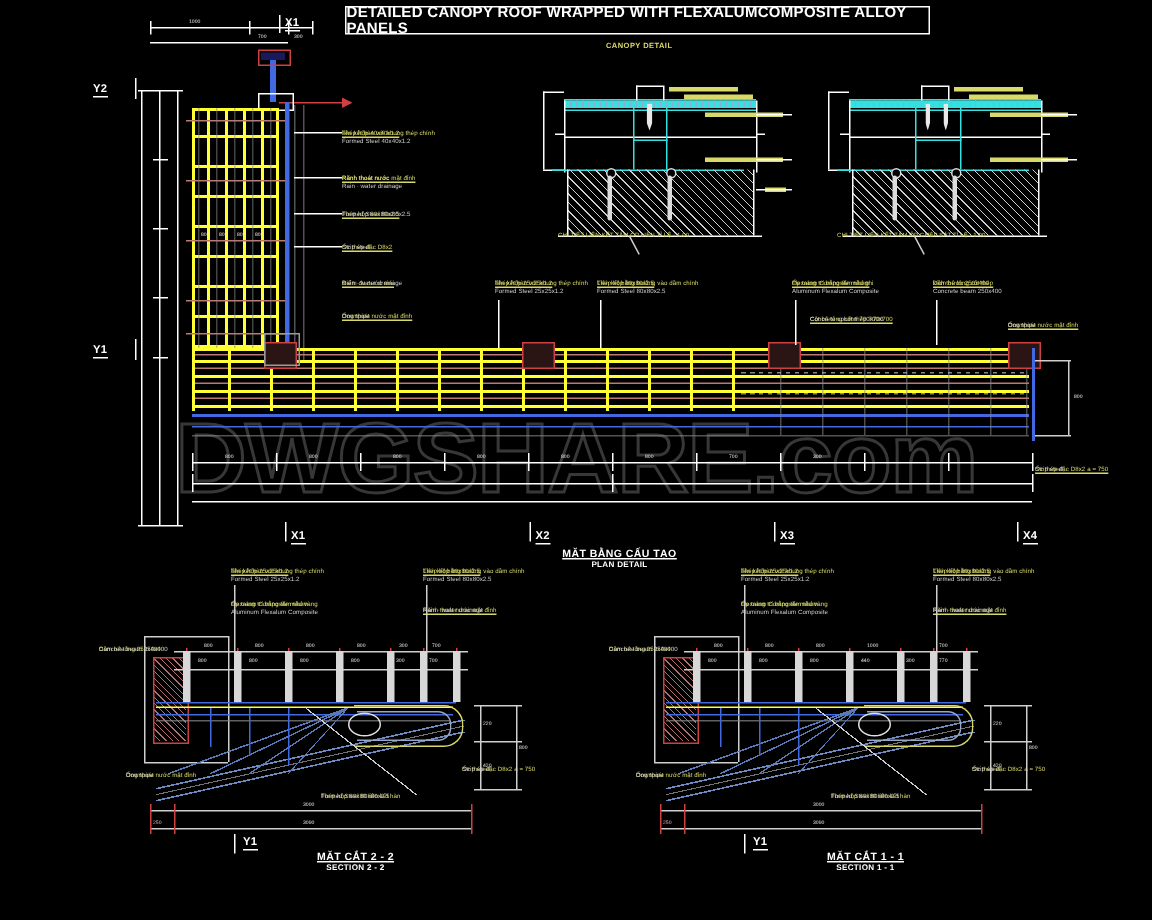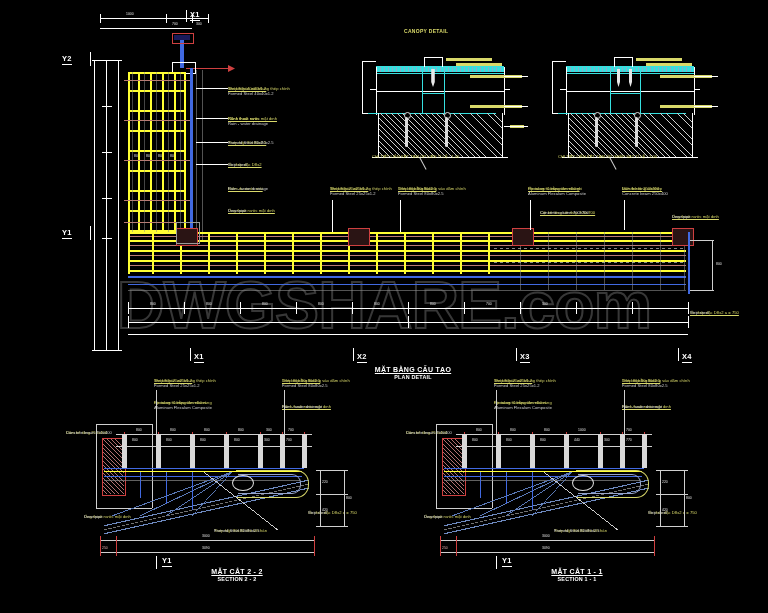--- a/index.html
+++ b/index.html
@@ -62,20 +62,23 @@
   .boltHead{position:absolute;width:5px;height:5px;border-radius:50%;border:1px solid #dcdcdc;background:#000;}
   .dash{position:absolute;height:1px;
     background-image:repeating-linear-gradient(90deg,#cfcfcf 0 3px,transparent 3px 6px);}
   .leader{position:absolute;background:#cfcfcf;height:1px;transform-origin:0 0;}
 </style>
 </head>
 <body>
 
 <div id="sheet">
 
+  <div id="title-bar">
+    <span class="t">DETAILED CANOPY ROOF WRAPPED WITH FLEXALUMCOMPOSITE ALLOY PANELS</span>
+  </div>
 
   <div id="wm">
     <span>DWGSHARE.com</span>
   </div>
 
   <div class="mini-title" style="left:404px;top:28px;">CANOPY DETAIL</div>
 
   <div class="abs" style="left:358px;top:55px;width:180px;height:110px;">
 
     <div class="ln v" style="left:4px;top:6px;height:52px;"></div>

